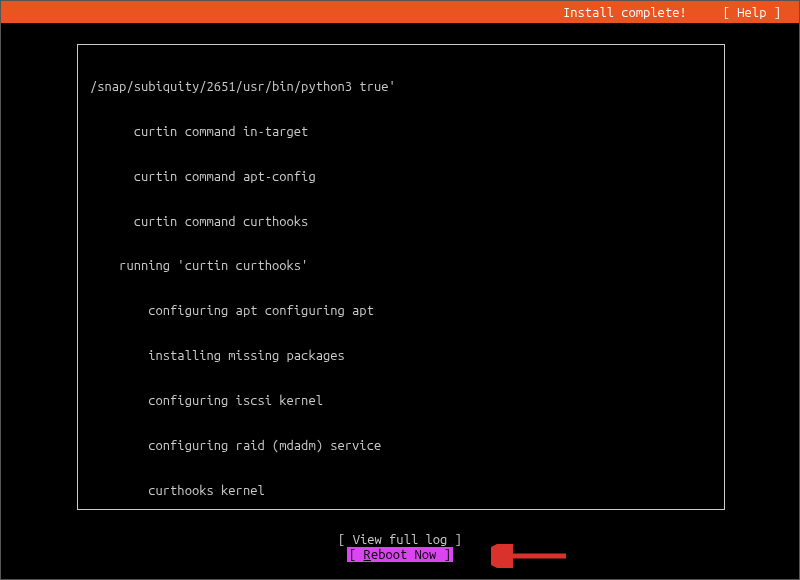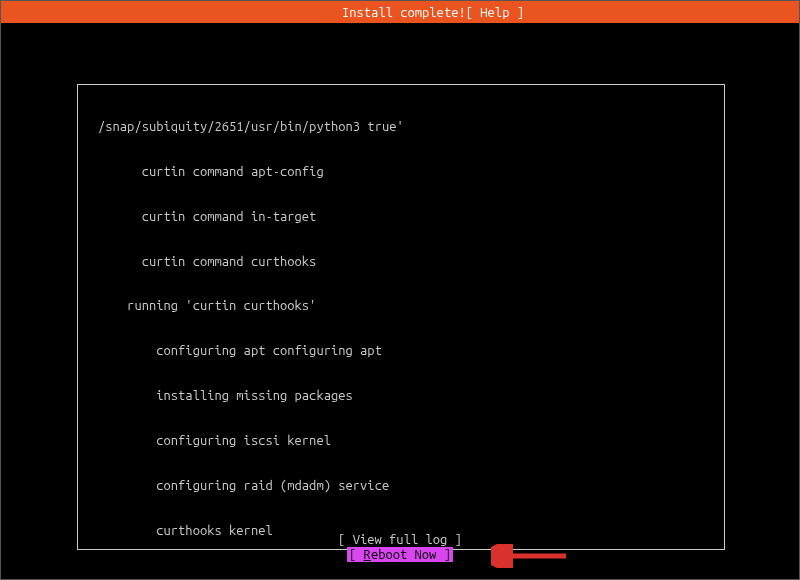--- a/index.html
+++ b/index.html
@@ -16,39 +16,39 @@
       line-height: 1.15;
       overflow: hidden;
       position: relative;
       border: 1px solid #555;
     }
     .header {
       background: #e95420;
       color: #fff;
       height: 22px;
       display: flex;
-      justify-content: center;
+      justify-content: flex-end;
       align-items: center;
-      padding: 0 12px 0 78px;
+      padding: 0 18px 0 78px;
     }
     .header-help {
       cursor: pointer;
+      margin-left: 36px;
     }
     .log-frame {
       position: absolute;
       top: 43px;
       left: 76px;
       width: 648px;
       height: 466px;
       border: 1px solid #ccc;
-      padding: 4px 20px;
+      padding: 4px 12px;
       color: #ccc;
       white-space: pre;
       overflow: hidden;
-      margin-top: 40px;
     }
     .log-line {
       display: block;
       height: 15px;
     }
     .buttons {
       position: absolute;
       bottom: 17px;
       left: 0;
       width: 100%;
@@ -85,22 +85,22 @@
 </head>
 <body>
 
 <div class="header">
   <span>Install complete!</span>
   <span class="header-help">[ Help ]</span>
 </div>
 
 <div class="log-frame">
   <span class="log-line">/snap/subiquity/2651/usr/bin/python3 true'</span>
+  <span class="log-line">      curtin command in-target</span>
   <span class="log-line">      curtin command apt-config</span>
-  <span class="log-line">      curtin command in-target</span>
   <span class="log-line">      curtin command curthooks</span>
   <span class="log-line">    running 'curtin curthooks'</span>
   <span class="log-line">        configuring apt configuring apt</span>
   <span class="log-line">        installing missing packages</span>
   <span class="log-line">        configuring iscsi kernel</span>
   <span class="log-line">        configuring raid (mdadm) service</span>
   <span class="log-line">        curthooks kernel</span>
   
   
   

